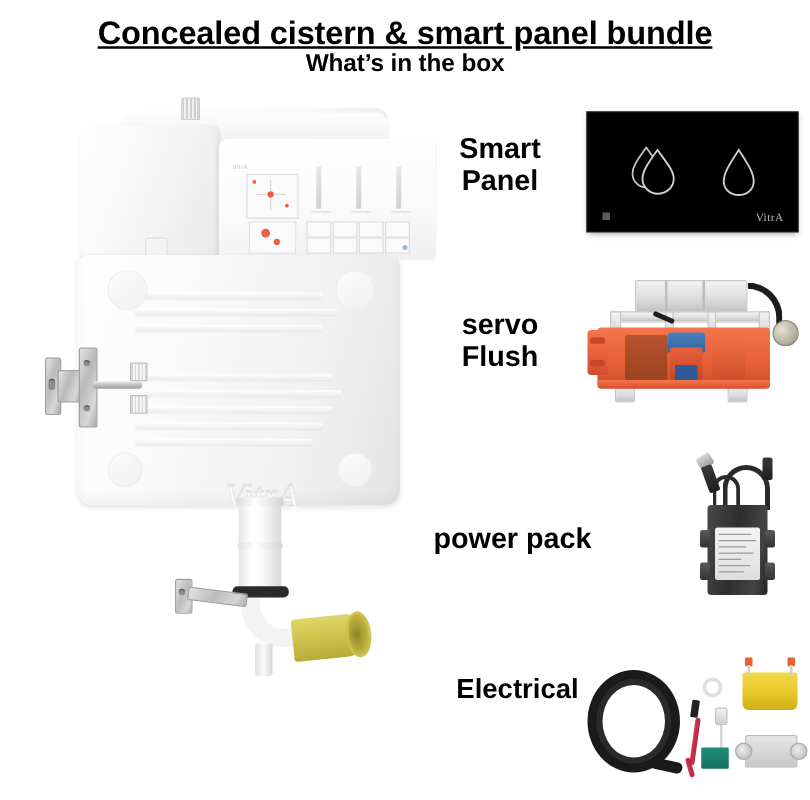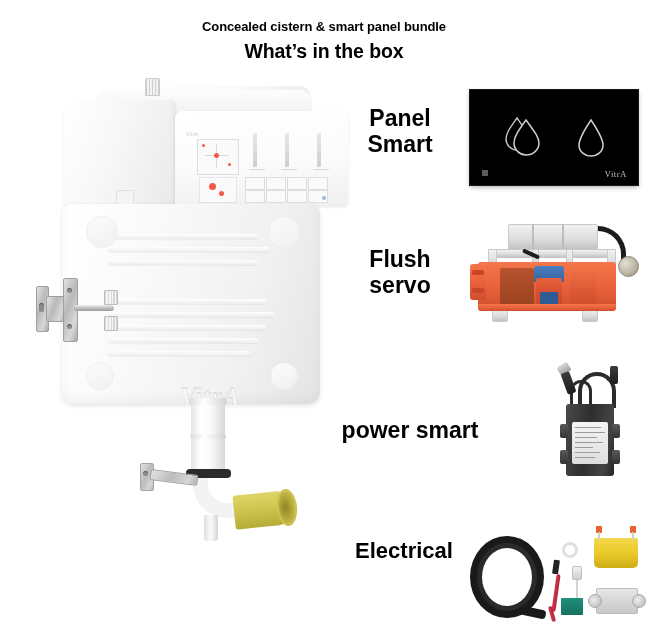--- a/index.html
+++ b/index.html
@@ -22,24 +22,25 @@
   
   .title-block {
     position: absolute;
     left: 0;
     top: 14px;
     width: 648px;
     text-align: center;
     color: #000000;
   }
   .title-line1 {
-    font-size: 13px;
+    font-size: 26px;
     font-weight: bold;
     line-height: 25px;
     letter-spacing: -0.1px;
+    text-decoration: underline;
   }
   .title-line2 {
     font-size: 19.5px;
     font-weight: bold;
     line-height: 25px;
     letter-spacing: -0.1px;
   }
 
   
   .label {
@@ -47,21 +48,21 @@
     color: #000000;
     font-weight: bold;
     text-align: center;
     line-height: 1.12;
   }
   .label span { display: block; }
 
   #label-smart-panel { left: 335px; top: 106px; width: 130px; font-size: 23px; }
   #label-flush-servo { left: 335px; top: 247px; width: 130px; font-size: 23px; }
   #label-standby     { left: 330px; top: 418px; width: 160px; font-size: 23px; }
-  #label-electrical  { left: 318px; top: 539px; width: 172px; font-size: 22px; }
+  #label-electrical  { left: 328px; top: 539px; width: 172px; font-size: 22px; }
   #label-cistern     { left: 5px;  top: 413px; width: 120px; font-size: 23px; text-align: left;}
 
   
   #cistern {
     position: absolute;
     left: 36px;
     top: 78px;
     width: 290px;
     height: 460px;
   }
@@ -557,22 +558,22 @@
       <path d="M29 8 C21 19, 17 25, 17 31 C17 38, 23 43, 29 43 C36 43, 42 38, 42 31 C42 25, 37 19, 29 8 Z" fill="#000000" stroke="#cfcfcf" stroke-width="1.5"></path>
     </svg>
     <svg class="sp-drop-wrap" style="left:103px;top:26px;" width="36" height="42" viewBox="0 0 36 42">
       <path d="M18 4 C10 16, 6 23, 6 29 C6 36, 12 40, 18 40 C24 40, 30 36, 30 29 C30 23, 26 16, 18 4 Z" fill="none" stroke="#cfcfcf" stroke-width="1.5"></path>
     </svg>
     <div class="sp-mark"></div>
     <div class="sp-brand">VitrA</div>
   </div>
 
   <div class="label" id="label-smart-panel">
+    <span>Smart</span>
     <span>Panel</span>
-    <span>Smart</span>
   </div>
 
   <div id="flush-servo">
 
     <div class="fs-part fs-gray" style="left:38px;top:4px;width:90px;height:26px;border-radius:2px;"></div>
     <div class="fs-part" style="left:62px;top:4px;width:1.5px;height:26px;background:#bdbdbd;"></div>
     <div class="fs-part" style="left:92px;top:4px;width:1.5px;height:26px;background:#bdbdbd;"></div>
 
     <div class="fs-part fs-gray" style="left:18px;top:29px;width:128px;height:9px;border-radius:1px;"></div>
     <div class="fs-part fs-gray" style="left:18px;top:44px;width:128px;height:8px;border-radius:1px;"></div>
@@ -595,22 +596,22 @@
 
     <div class="fs-part fs-gray" style="left:22px;top:88px;width:16px;height:14px;border-radius:2px;"></div>
     <div class="fs-part fs-gray" style="left:112px;top:88px;width:16px;height:14px;border-radius:2px;"></div>
     <div class="fs-part fs-orange" style="left:8px;top:84px;width:138px;height:7px;border-radius:0 0 3px 3px;"></div>
 
     <div class="fs-cable" style="left:128px;top:6px;width:28px;height:34px;"></div>
     <div class="fs-connector" style="left:148px;top:36px;width:19px;height:19px;"></div>
   </div>
 
   <div class="label" id="label-flush-servo">
+    <span>servo</span>
     <span>Flush</span>
-    <span>servo</span>
   </div>
 
   <div id="power-pack">
     <div class="pp-cable" style="left:30px;top:14px;width:38px;height:36px;"></div>
     <div class="pp-cable" style="left:22px;top:22px;width:22px;height:28px;border-width:3px;"></div>
     <div class="pp-plug" style="left:10px;top:6px;width:12px;height:10px;transform:rotate(-32deg);"></div>
     <div class="pp-plug-dark" style="left:16px;top:14px;width:9px;height:22px;transform:rotate(-20deg);"></div>
     <div class="pp-plug-dark" style="left:62px;top:8px;width:8px;height:18px;"></div>
     <div class="pp-body"></div>
     <div class="pp-tab" style="left:12px;top:66px;width:8px;height:14px;"></div>
@@ -622,21 +623,21 @@
       <div class="pp-label-line" style="top:10px;width:30px;"></div>
       <div class="pp-label-line" style="top:15px;width:22px;"></div>
       <div class="pp-label-line" style="top:20px;width:28px;"></div>
       <div class="pp-label-line" style="top:25px;width:18px;"></div>
       <div class="pp-label-line" style="top:30px;width:25px;"></div>
       <div class="pp-label-line" style="top:35px;width:20px;"></div>
     </div>
   </div>
 
   <div class="label" id="label-standby">
-    <span>power smart</span>
+    <span>power pack</span>
   </div>
 
   <div id="electrical-set">
     <div class="es-coil"></div>
     <div class="es-coil2"></div>
     <div class="es-coil-tail"></div>
 
     <div class="es-ring"></div>
 
     <div class="es-redwire" style="left:86px;top:50px;width:4px;height:38px;transform:rotate(8deg);"></div>

